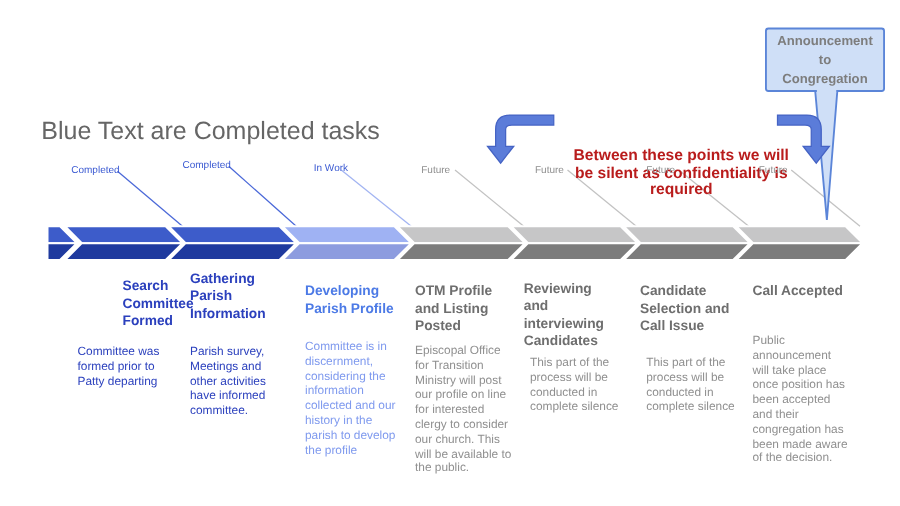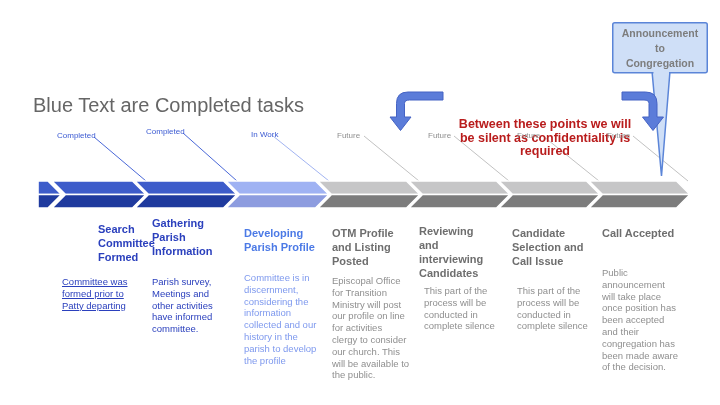--- a/index.html
+++ b/index.html
@@ -102,21 +102,21 @@
   <span class="abs stage-label lbl-completed" style="left:146px;top:127px;">Completed</span>
   <span class="abs stage-label lbl-completed" style="left:251px;top:130px;">In Work</span>
   <span class="abs stage-label lbl-future" style="left:337px;top:131px;">Future</span>
   <span class="abs stage-label lbl-future" style="left:428px;top:131px;">Future</span>
   <span class="abs stage-label lbl-future" style="left:517px;top:131px;">Future</span>
   <span class="abs stage-label lbl-future" style="left:607px;top:131px;">Future</span>
 
   <div class="abs col-heading pre txt-blue" style="left:62px;top:222px;margin-left:36px;">Search
 Committee
 Formed</div>
-  <div class="abs col-body    pre txt-blue" style="left:62px;top:276px;text-decoration:underline;">Committee was
+  <div class="abs col-body    pre txt-blue" style="left:62px;top:276px;">Committee was
 formed prior to
 Patty departing</div>
 
   <div class="abs col-heading pre txt-blue" style="left:152px;top:216px;">Gathering
 Parish
 Information</div>
   <div class="abs col-heading pre txt-lblue-h" style="left:244px;top:226px;">Developing
 Parish Profile</div>
 
   <div class="abs col-body    pre txt-blue" style="left:152px;top:276px;">Parish survey,
@@ -133,21 +133,21 @@
 parish to develop
 the profile</div>
 
   <div class="abs col-heading pre txt-gray-h" style="left:332px;top:226px;">OTM Profile
 and Listing
 Posted</div>
   <div class="abs col-body    pre txt-gray-b" style="left:332px;top:275px;">Episcopal Office
 for Transition
 Ministry will post
 our profile on line
-for activities
+for interested
 clergy to consider
 our church. This
 will be available to
 the public.</div>
 
   <div class="abs col-heading pre txt-gray-h" style="left:419px;top:224px;">Reviewing
 and
 interviewing
 Candidates</div>
   <div class="abs col-body    pre txt-gray-b" style="left:424px;top:285px;">This part of the

